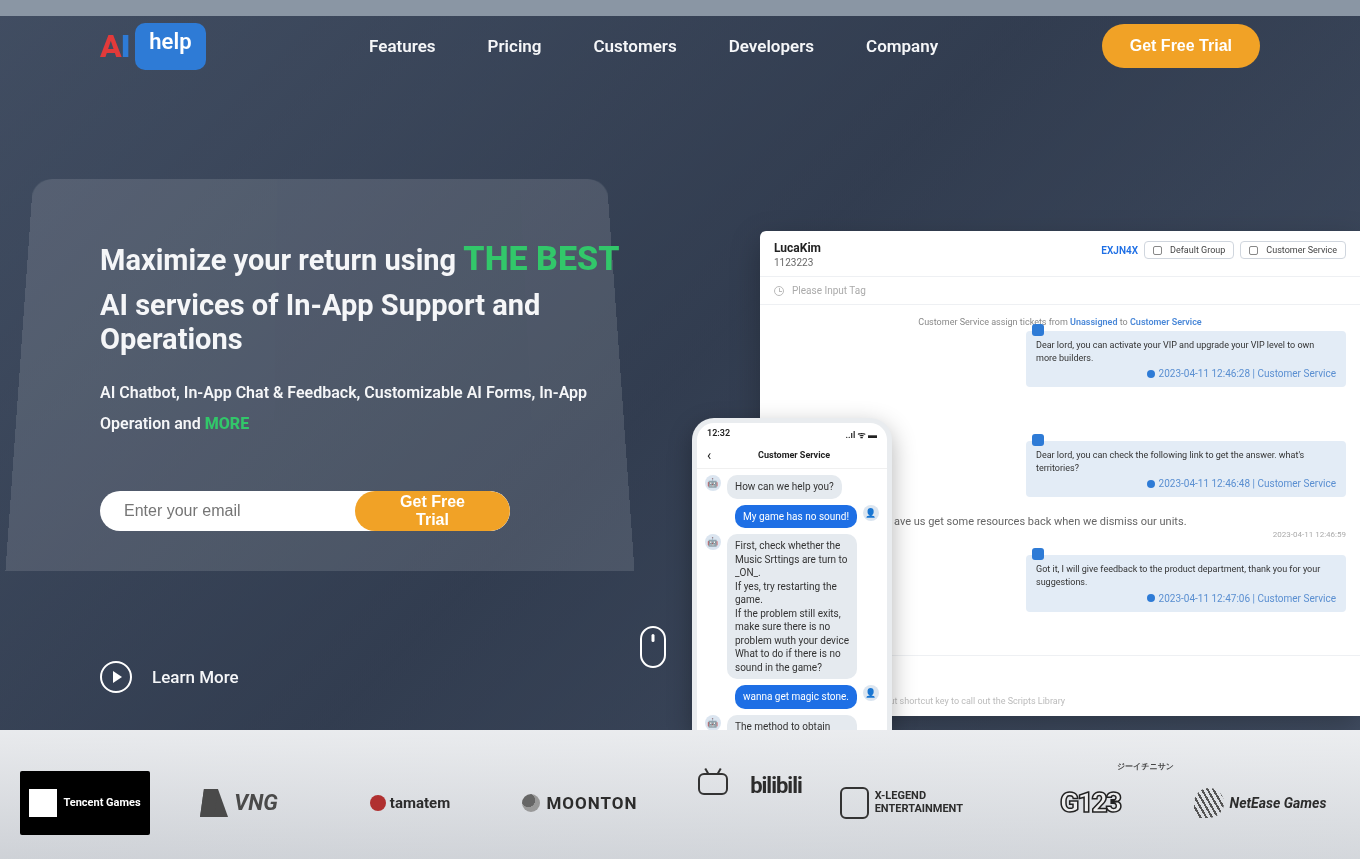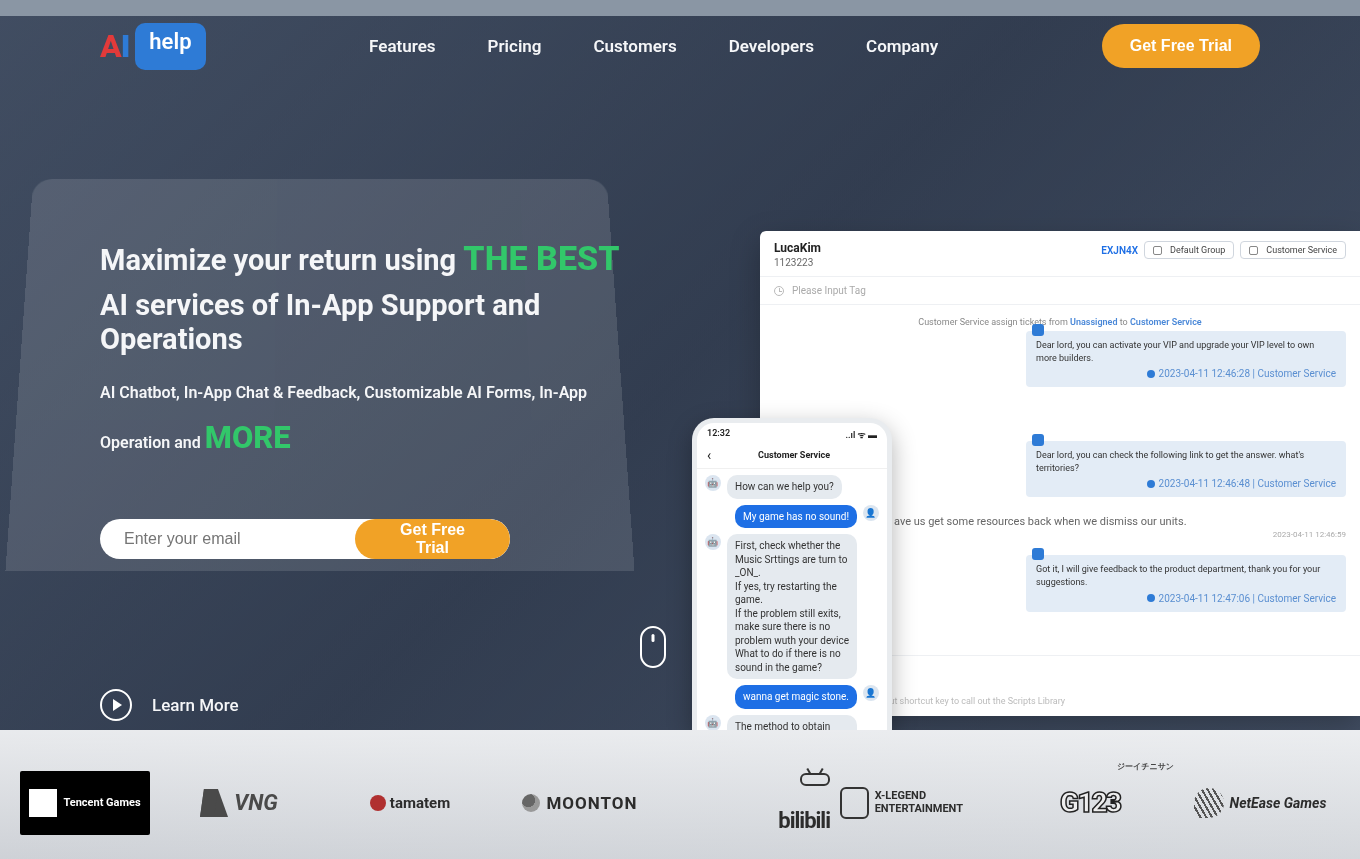--- a/index.html
+++ b/index.html
@@ -109,21 +109,21 @@
     font-size: 29px;
     font-weight: 700;
     margin: 0 0 22px;
   }
   .hero .desc {
     font-size: 16px;
     font-weight: 600;
     line-height: 1.9;
     margin-bottom: 52px;
   }
-  .hero .desc .highlight { color: var(--accent-green); font-size: 31px; font-weight: 800; }
+  .hero .desc .highlight { color: var(--accent-green); font-size: 16px; font-weight: 800; }
   .email-row {
     display: flex;
     width: 410px;
     height: 40px;
     border-radius: 30px;
     overflow: hidden;
     background: #fff;
   }
   .email-row input {
     flex: 1;
@@ -391,21 +391,21 @@
   .brand.moonton::before {
     content:""; width:18px; height:18px; border-radius:50%;
     background: radial-gradient(circle at 35% 35%, #666 40%, #999 42%);
   }
   .brand.tamatem::before {
     content:""; width:16px; height:16px; border-radius:50%;
     background:#b03030; margin-right:4px;
   }
   .brand.bilibili {
     font-size: 22px; letter-spacing:-1px;
-    display:flex; align-items:flex-end; gap:22px;flex-direction:column;
+    display:flex; align-items:flex-start; gap:22px;
   }
   .brand.bilibili .tv {
     width: 30px; height: 22px; border: 2.5px solid #333; border-radius: 6px;
     position:relative;
   }
   .brand.bilibili .tv::before, .brand.bilibili .tv::after {
     content:""; position:absolute; top:-7px; width:2px; height:7px; background:#333;
   }
   .brand.bilibili .tv::before { left:6px; transform: rotate(-30deg);}
   .brand.bilibili .tv::after { right:6px; transform: rotate(30deg);}

